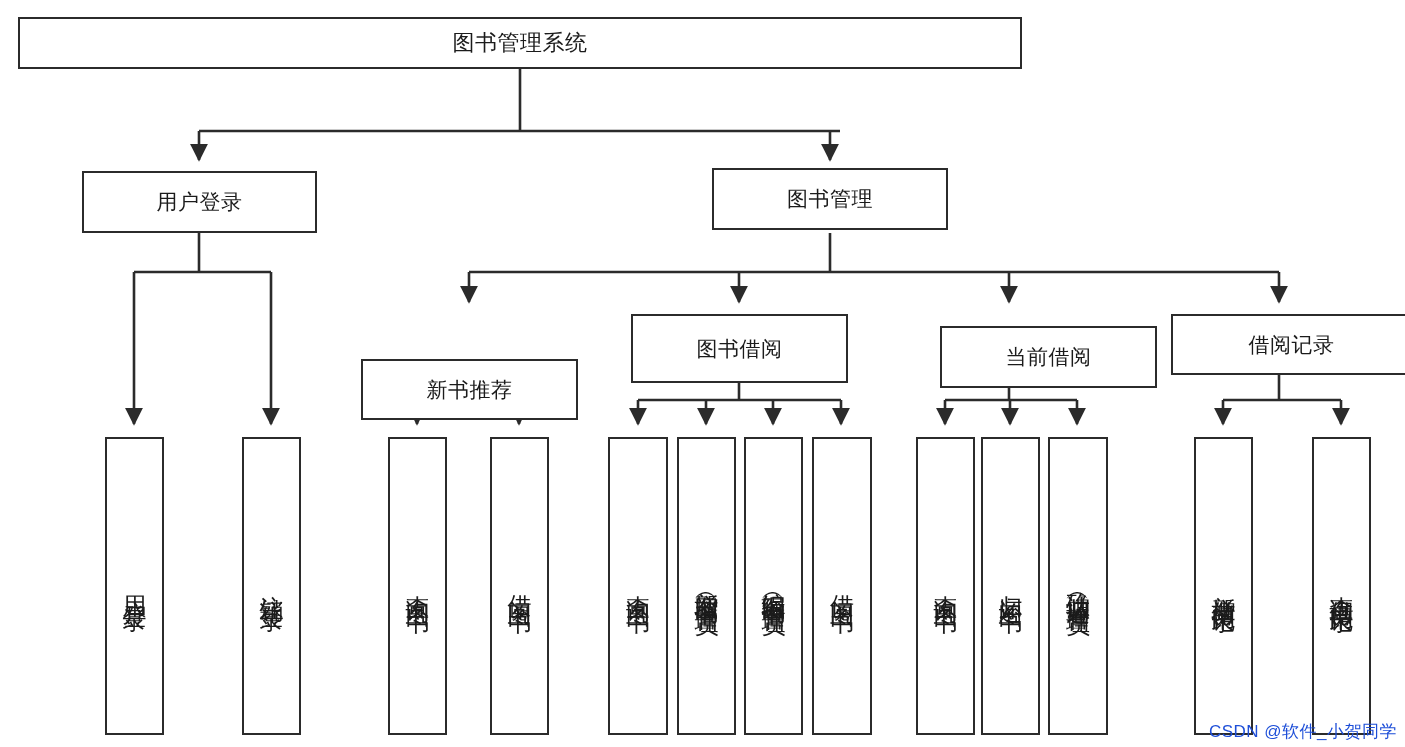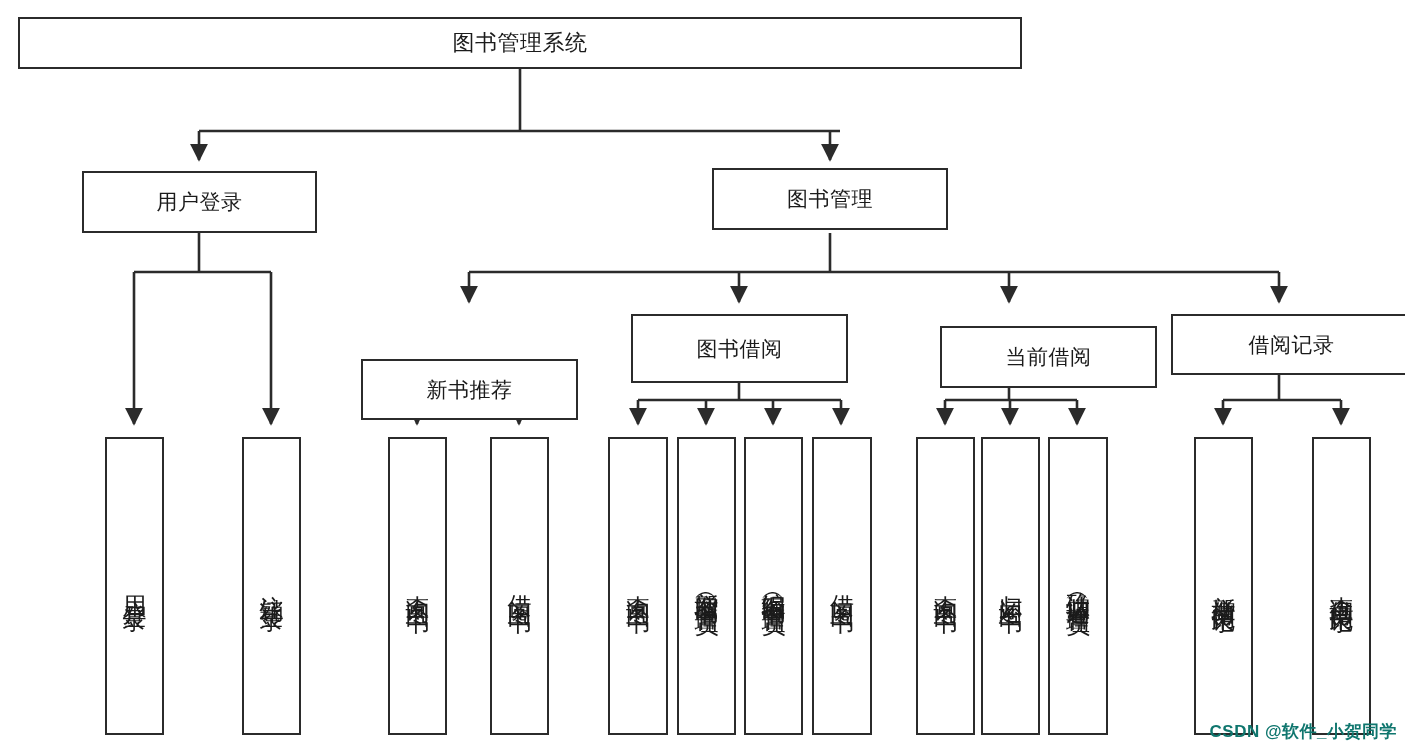--- a/index.html
+++ b/index.html
@@ -64,24 +64,23 @@
     white-space: pre;
   }
   .node.vert.tall .label {
     letter-spacing: 3px;
   }
   .watermark {
     position: absolute;
     right: 8px;
     bottom: 4px;
     font-size: 17px;
-    color: #0f766e;
+    color: #1d4ed8;
     white-space: nowrap;
     letter-spacing: 0.5px;
-    font-weight: bold;
   }
 </style>
 </head>
 <body>
 
 <div id="canvas">
 
   <svg class="edges" viewBox="0 0 1405 747" xmlns="http://www.w3.org/2000/svg">
     <defs>
       <marker id="arrow" viewBox="0 0 10 10" refX="9" refY="5" markerWidth="7" markerHeight="7" orient="auto-start-reverse">

